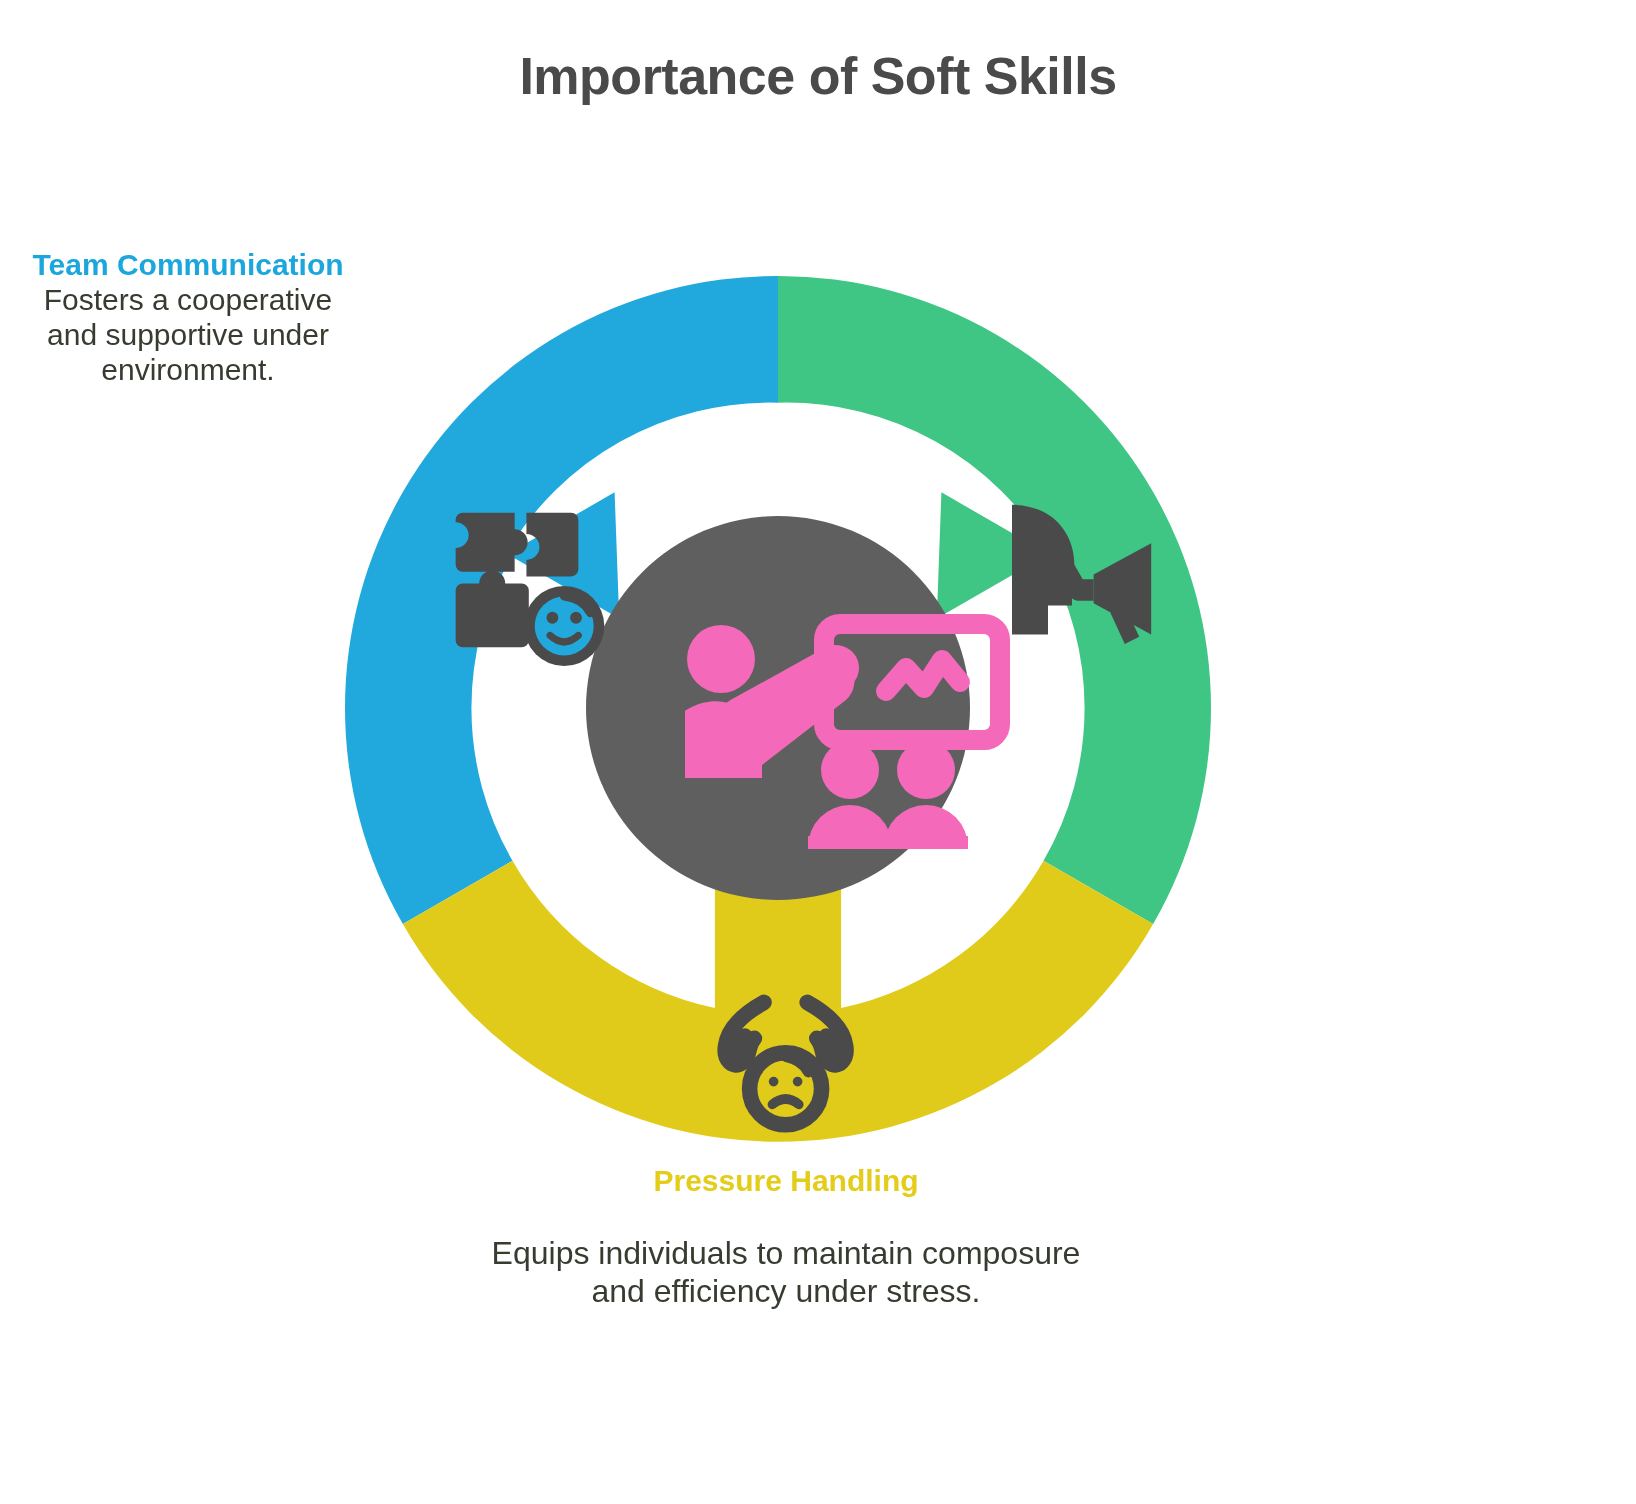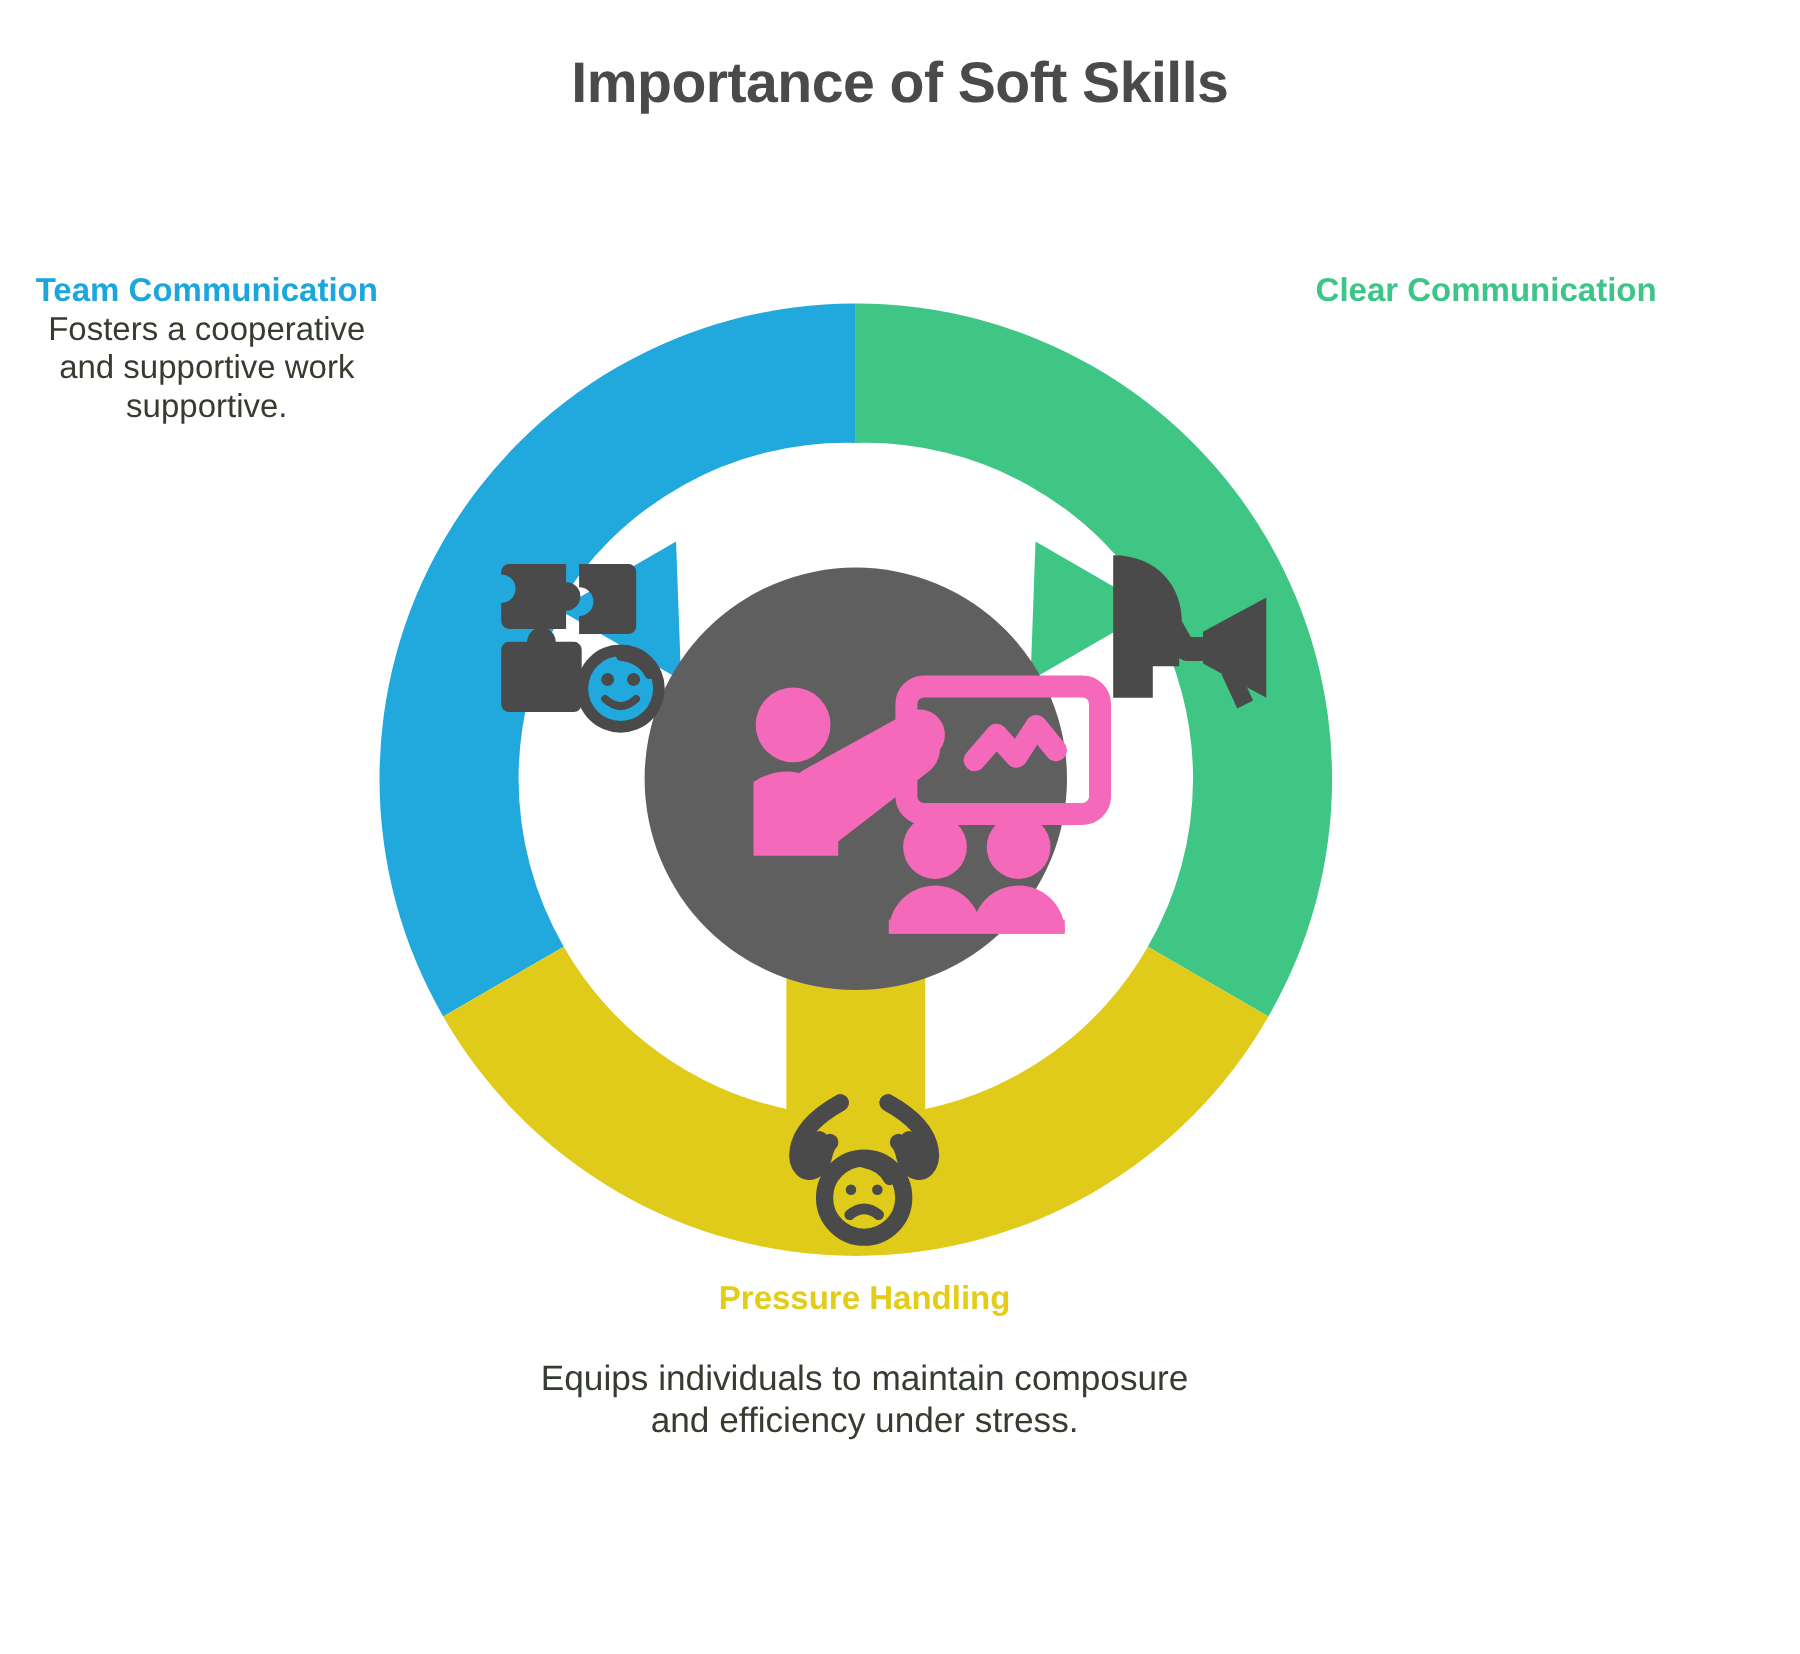--- a/index.html
+++ b/index.html
@@ -90,25 +90,24 @@
     margin-top: 36px;
   }
 </style>
 </head>
 <body>
 
 <div id="page-title">Importance of Soft Skills</div>
 
 <div class="label-block" id="block-team">
   <div class="label-title">Team Communication</div>
-  <div class="label-body">Fosters a cooperative and supportive work supportive.</div>
+  <div class="label-body">Fosters a cooperative and supportive under environment.</div>
 </div>
 
 <div class="label-block" id="block-clear">
-  <div class="label-title">Clear Communication</div>
 </div>
 
 <div class="label-block" id="block-pressure">
   <div class="label-title">Pressure Handling</div>
   <div class="label-body">Equips individuals to maintain composure and efficiency under stress.</div>
 </div>
 
 <div id="diagram-stage">
   <svg id="donut-svg" viewBox="0 0 880 880" xmlns="http://www.w3.org/2000/svg">
 

